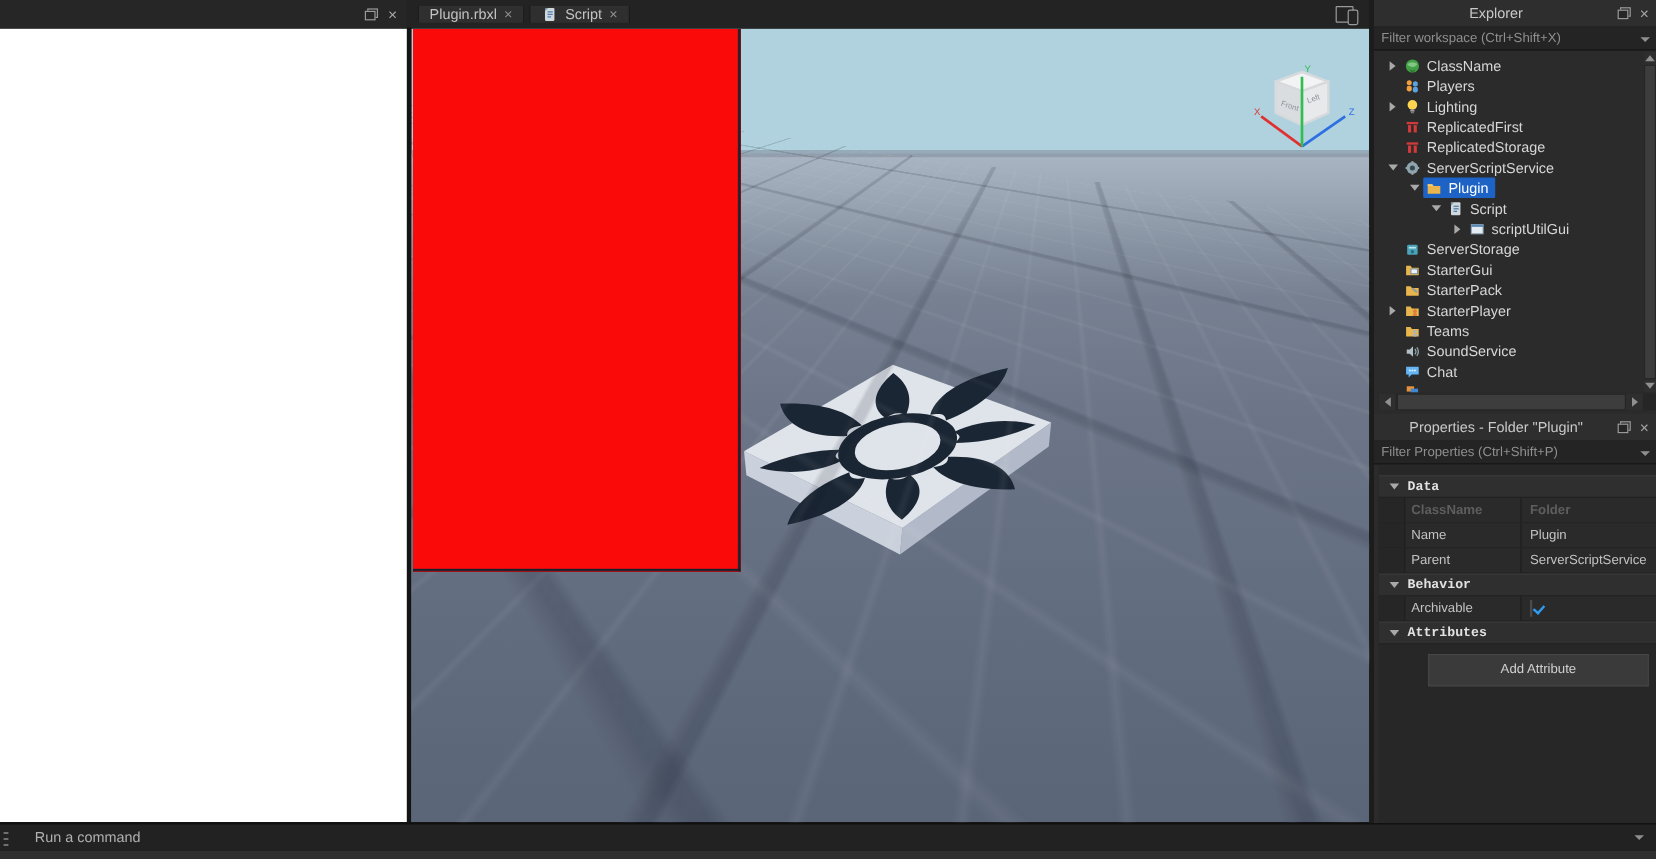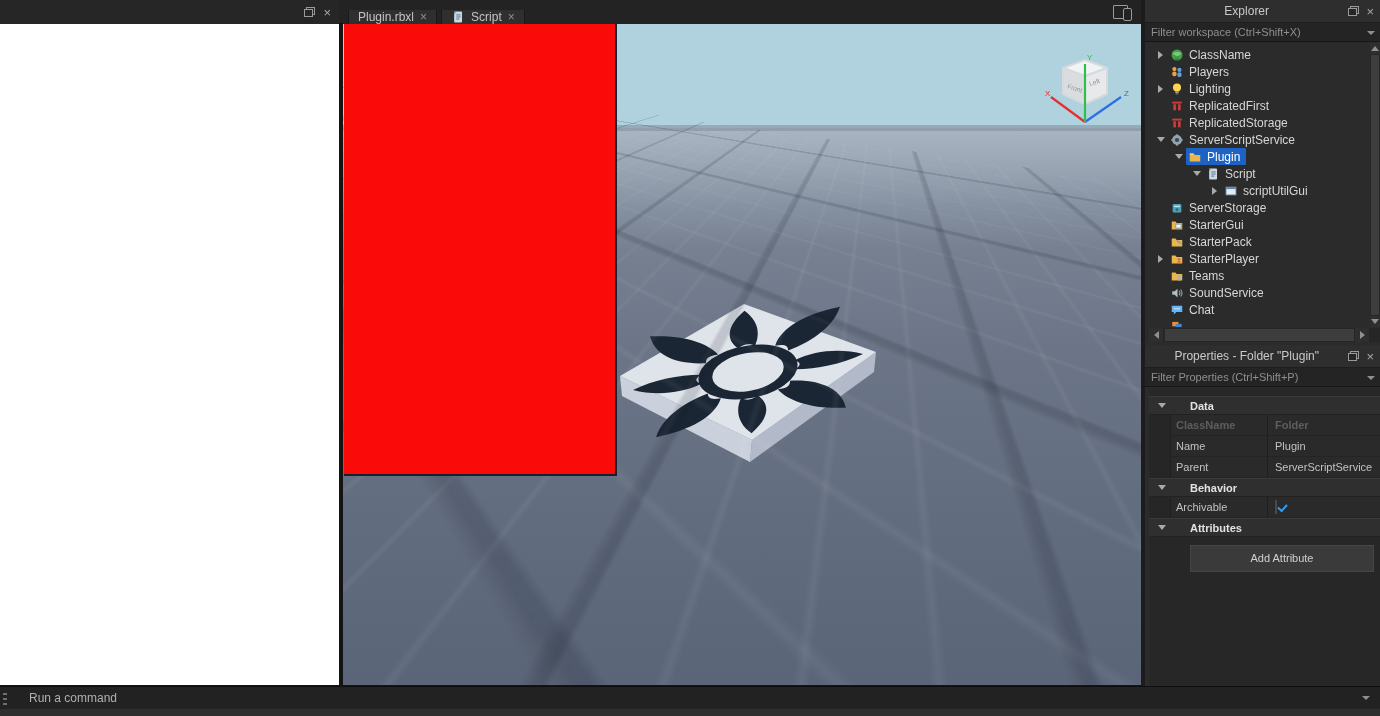--- a/index.html
+++ b/index.html
@@ -4,21 +4,21 @@
 <style>
   * { margin:0; padding:0; box-sizing:border-box; }
   html,body { width:1380px; height:716px; overflow:hidden; background:#141414;
               font-family:"Liberation Sans", sans-serif; }
   #app { position:relative; width:1380px; height:716px; background:#141414; }
 
   
   .topbar { position:absolute; left:0; top:0; width:1141px; height:24px; background:#232323; border-bottom:1px solid #101010; }
   .dock-titlebar { position:absolute; left:0; top:0; width:339px; height:24px; background:#262626;
                    display:flex; align-items:center; justify-content:flex-end; gap:8px; padding-right:8px; }
-  .tabstrip { position:absolute; left:343px; top:0; right:0; height:24px; background:#232323; display:flex; align-items:flex-end; }
+  .tabstrip { position:absolute; left:343px; top:0; right:0; height:24px; background:#232323; display:flex; align-items:center; }
   .tab { display:flex; align-items:center; gap:6px; padding:0 9px; background:#2f2f2f; margin-right:4px;
          border-right:1px solid #1a1a1a; border-left:1px solid #1a1a1a; color:#c3c3c3; font-size:12px; }
   .tab.first { margin-left:5px; }
   .tab-close { color:#8f8f8f; font-size:12px; line-height:12px; cursor:pointer; }
   .tab-icon { width:14px; height:14px; display:inline-flex; }
   .float-glyph { position:relative; width:11px; height:10px; display:inline-block; }
   .float-glyph::before { content:""; position:absolute; right:0; top:0; width:7px; height:6px; border:1px solid #9a9a9a; }
   .float-glyph::after  { content:""; position:absolute; left:0; bottom:0; width:7px; height:6px; border:1px solid #9a9a9a; background:#262626; }
   .close-glyph { color:#a8a8a8; font-size:13px; line-height:13px; }
   .device-icon { position:absolute; right:8px; top:5px; width:20px; height:14px; }
@@ -76,21 +76,21 @@
   .tri-lf-s { width:0; height:0; border-right:5px solid #909090; border-top:4px solid transparent; border-bottom:4px solid transparent; }
   .tri-rt-s { width:0; height:0; border-left:5px solid #909090; border-top:4px solid transparent; border-bottom:4px solid transparent; }
   .hscroll { position:absolute; left:4px; right:0; bottom:3px; height:14px; background:#262626; }
   .hs-btn { position:absolute; top:0; width:14px; height:14px; background:#2e2e2e; display:flex; align-items:center; justify-content:center; }
   .hscroll .thumb { position:absolute; top:1px; bottom:1px; left:16px; right:26px; background:#3d3d3d; }
 
   
   .properties { top:345px; height:341px; }
   .props-body { position:absolute; left:4px; right:0; top:43px; bottom:0; overflow:hidden; background:#272727; padding-top:8px; }
   .sec-header { height:19px; background:#2f2f2f; border-top:1px solid #3a3a3a; border-bottom:1px solid #222;
-                display:flex; align-items:center; gap:24px; padding-left:9px; }
+                display:flex; align-items:center; gap:7px; padding-left:9px;font-family:Liberation Mono, monospace; }
   .sec-header .label { color:#e2e2e2; font-size:11px; font-weight:bold; }
   .prop-row { display:flex; height:21px; background:#2a2a2a; border-bottom:1px solid #242424; }
   .prop-gutter { width:22px; background:#262626; border-right:1px solid #1f1f1f; flex:none; }
   .prop-name { width:97px; flex:none; padding-left:5px; line-height:20px; color:#c2c2c2; font-size:11px;
                border-right:1px solid #1f1f1f; overflow:hidden; }
   .prop-value { flex:1; padding-left:7px; line-height:20px; color:#c2c2c2; font-size:11px; overflow:hidden; }
   .muted { color:#5e5e5e !important;font-weight:bold; }
   .checkbox { position:relative; width:13px; height:13px; margin-top:3px; background:#1b1b1b; border:1px solid #4a4a4a; }
   .checkbox.checked::after { content:""; position:absolute; left:2px; top:3px; width:7px; height:4px;
                border-left:2px solid #2e9df5; border-bottom:2px solid #2e9df5; transform:rotate(-48deg); }

